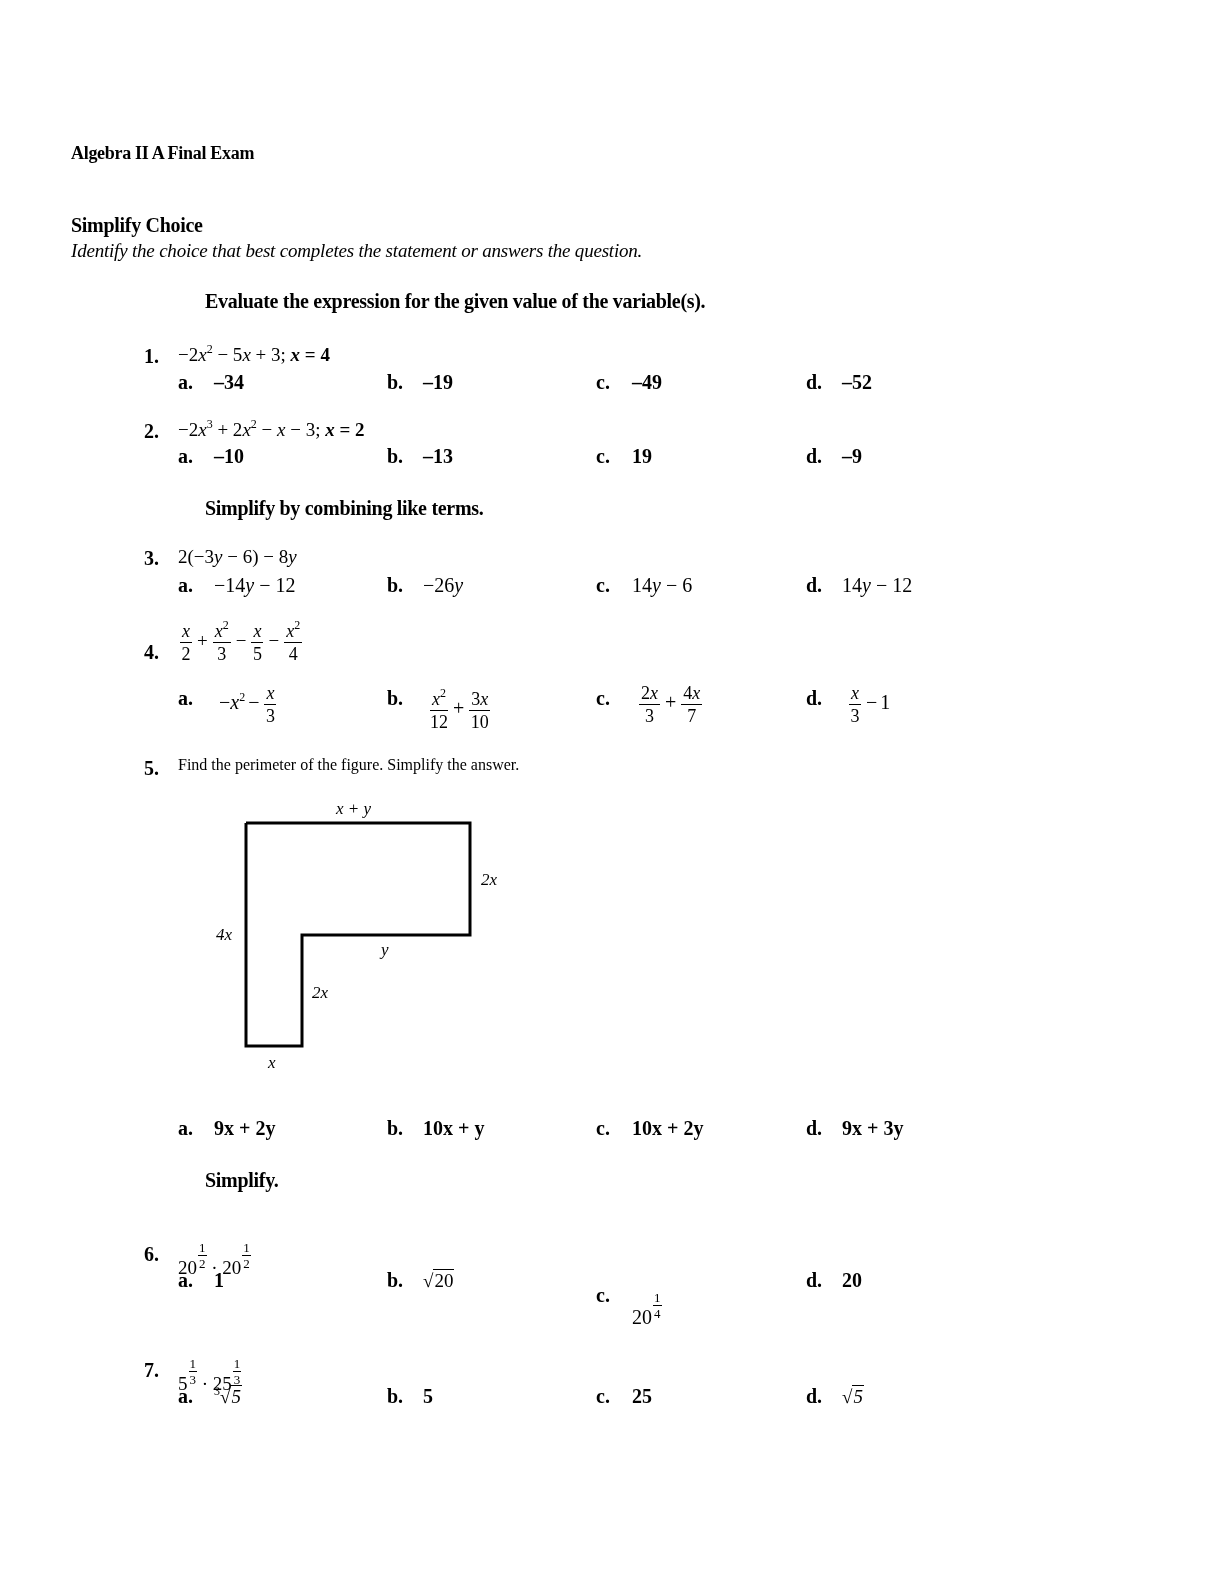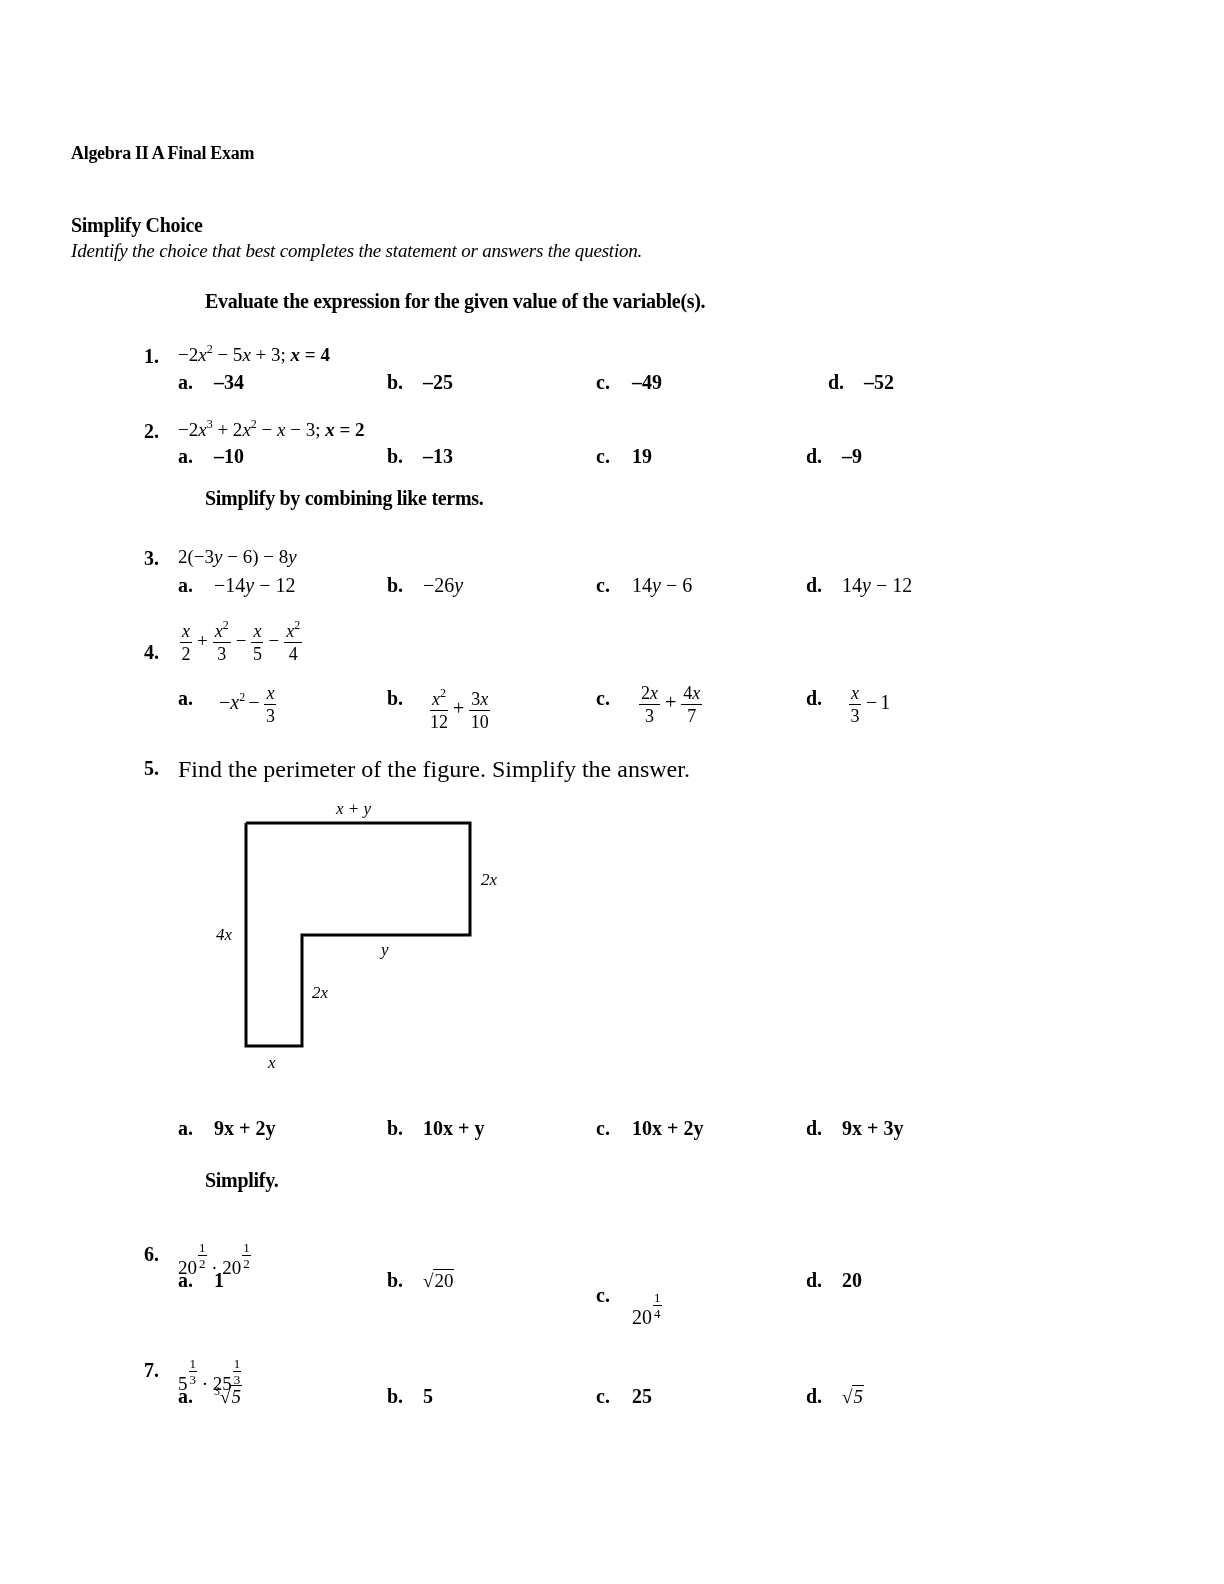--- a/index.html
+++ b/index.html
@@ -38,34 +38,34 @@
 <div class="abs section">Simplify Choice</div>
 <div class="abs instr">Identify the choice that best completes the statement or answers the question.</div>
 
 <div class="abs group" style="top:290px;">Evaluate the expression for the given value of the variable(s).</div>
 
 <div class="abs qnum" style="top:345px;">1.</div>
 <div class="abs qtext math" style="top:344px;">
   <span>−2</span><i class="v">x</i><sup>2</sup><span> − 5</span><i class="v">x</i><span> + 3; </span><b><i class="v">x</i><span> = 4</span></b>
 </div>
 <div class="abs opt col-a" style="top:371px;"><span class="optlabel">a.</span><span class="optval">–34</span></div>
-<div class="abs opt col-b" style="top:371px;"><span class="optlabel">b.</span><span class="optval">–25</span></div>
+<div class="abs opt col-b" style="top:371px;"><span class="optlabel">b.</span><span class="optval">–19</span></div>
 <div class="abs opt col-c" style="top:371px;"><span class="optlabel">c.</span><span class="optval">–49</span></div>
-<div class="abs opt col-d" style="top:371px;margin-left:22px;"><span class="optlabel">d.</span><span class="optval">–52</span></div>
+<div class="abs opt col-d" style="top:371px;"><span class="optlabel">d.</span><span class="optval">–52</span></div>
 
 <div class="abs qnum" style="top:420px;">2.</div>
 <div class="abs qtext math" style="top:419px;">
   <span>−2</span><i class="v">x</i><sup>3</sup><span> + 2</span><i class="v">x</i><sup>2</sup><span> − </span><i class="v">x</i><span> − 3; </span><b><i class="v">x</i><span> = 2</span></b>
 </div>
 <div class="abs opt col-a" style="top:445px;"><span class="optlabel">a.</span><span class="optval">–10</span></div>
 <div class="abs opt col-b" style="top:445px;"><span class="optlabel">b.</span><span class="optval">–13</span></div>
 <div class="abs opt col-c" style="top:445px;"><span class="optlabel">c.</span><span class="optval">19</span></div>
 <div class="abs opt col-d" style="top:445px;"><span class="optlabel">d.</span><span class="optval">–9</span></div>
 
-<div class="abs group" style="top:487px;">Simplify by combining like terms.</div>
+<div class="abs group" style="top:497px;">Simplify by combining like terms.</div>
 
 <div class="abs qnum" style="top:547px;">3.</div>
 <div class="abs qtext math" style="top:546px;">
   <span>2(−3</span><i class="v">y</i><span> − 6) − 8</span><i class="v">y</i>
 </div>
 <div class="abs opt col-a" style="top:574px;"><span class="optlabel">a.</span><span class="optval light"><span>−14</span><i class="v">y</i><span> − 12</span></span></div>
 <div class="abs opt col-b" style="top:574px;"><span class="optlabel">b.</span><span class="optval light"><span>−26</span><i class="v">y</i></span></div>
 <div class="abs opt col-c" style="top:574px;"><span class="optlabel">c.</span><span class="optval light"><span>14</span><i class="v">y</i><span> − 6</span></span></div>
 <div class="abs opt col-d" style="top:574px;"><span class="optlabel">d.</span><span class="optval light"><span>14</span><i class="v">y</i><span> − 12</span></span></div>
 
@@ -114,21 +114,21 @@
 </div>
 <div class="abs opt col-d" style="top:680px;">
   <span class="optlabel">d.</span>
   <span class="optval light" style="position:relative;top:4px;"><span class="frac">
         <span class="n"><i class="v">x</i></span>
         <span class="d">3</span>
       </span><span class="op">−</span><span>1</span></span>
 </div>
 
 <div class="abs qnum" style="top:757px;">5.</div>
-<div class="abs qtext" style="top:756px;font-size:24px;">Find the perimeter of the figure. Simplify the answer.</div>
+<div class="abs qtext" style="top:756px;font-size:16px;">Find the perimeter of the figure. Simplify the answer.</div>
 
 <div class="abs figure">
   <svg width="320" height="290" viewBox="0 0 320 290">
     <polyline points="46,28 270,28 270,140 102,140 102,251 46,251 46,28" fill="none" stroke="#000" stroke-width="3"></polyline>
   </svg>
   <span class="lbl" style="left:136px;top:4px;">x + y</span>
   <span class="lbl" style="left:281px;top:75px;">2x</span>
   <span class="lbl" style="left:16px;top:130px;">4x</span>
   <span class="lbl" style="left:181px;top:145px;">y</span>
   <span class="lbl" style="left:112px;top:188px;">2x</span>

